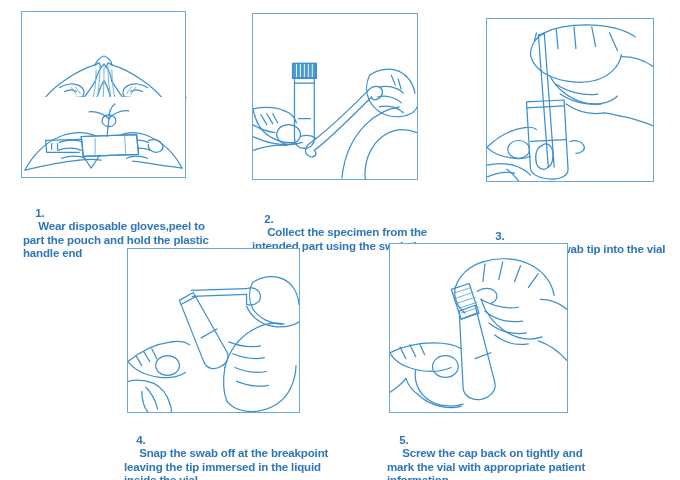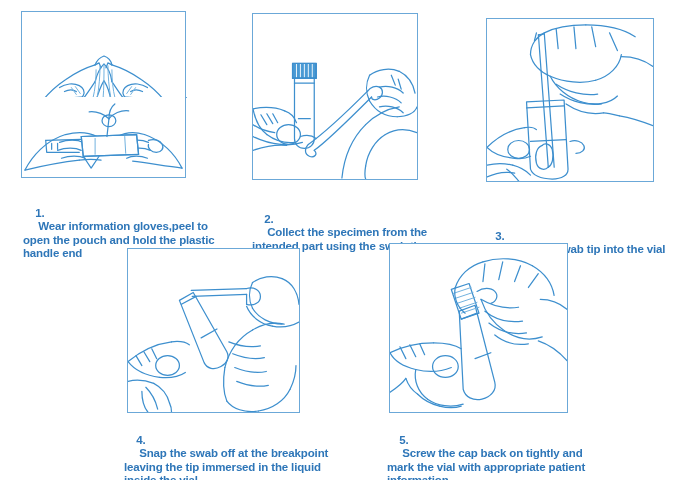--- a/index.html
+++ b/index.html
@@ -163,21 +163,21 @@
       </g>
       <g class="stroke-thin">
         <path d="M74 42 L 74 58"></path>
         <path d="M104 40 L 105 57"></path>
       </g>
     </svg>
   </div>
 
   <div class="caption" style="left:2px; top:182px; width:200px;">
     <span>1.</span>
-    <span class="cap-text" style="display:inline; margin-left:3px;">Wear information gloves,peel to open the pouch and hold the plastic handle end</span>
+    <span class="cap-text" style="display:inline; margin-left:3px;">Wear disposable gloves,peel to part the pouch and hold the plastic handle end</span>
   </div>
 </div>
 
 <div class="panel" style="left:252px; top:13px; width:166px; height:167px;">
   <div class="frame" style="left:0; top:0; width:166px; height:167px;">
     <svg class="art" viewBox="0 0 166 167">
 
       <g class="stroke">
         <path d="M42 64 L 62 64 L 62 126 C 62 132, 58 136, 52 136 C 46 136, 42 132, 42 126 Z"></path>
         <path d="M42 70 L 62 70"></path>

